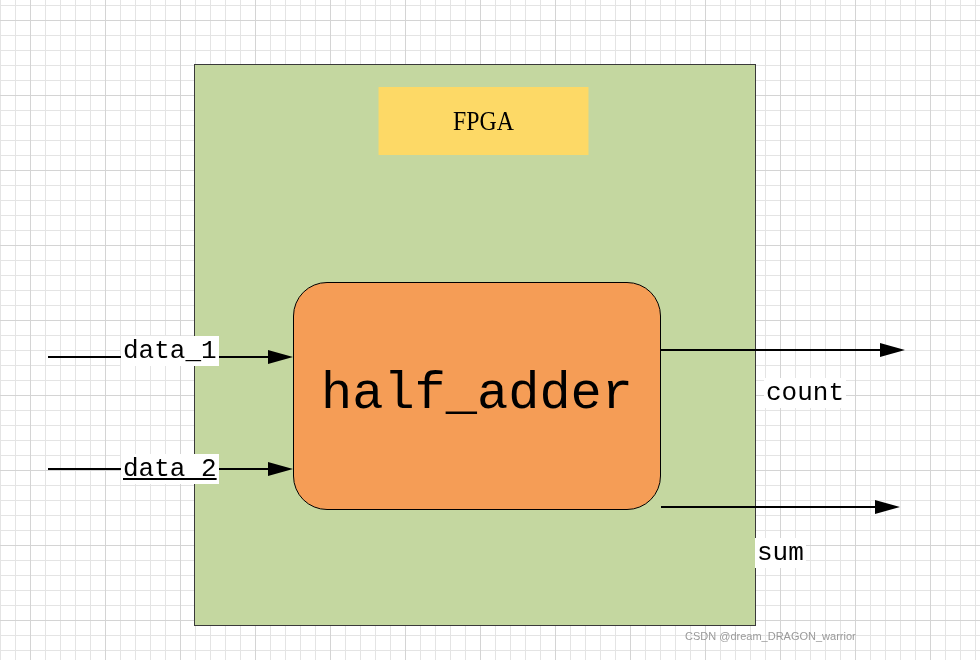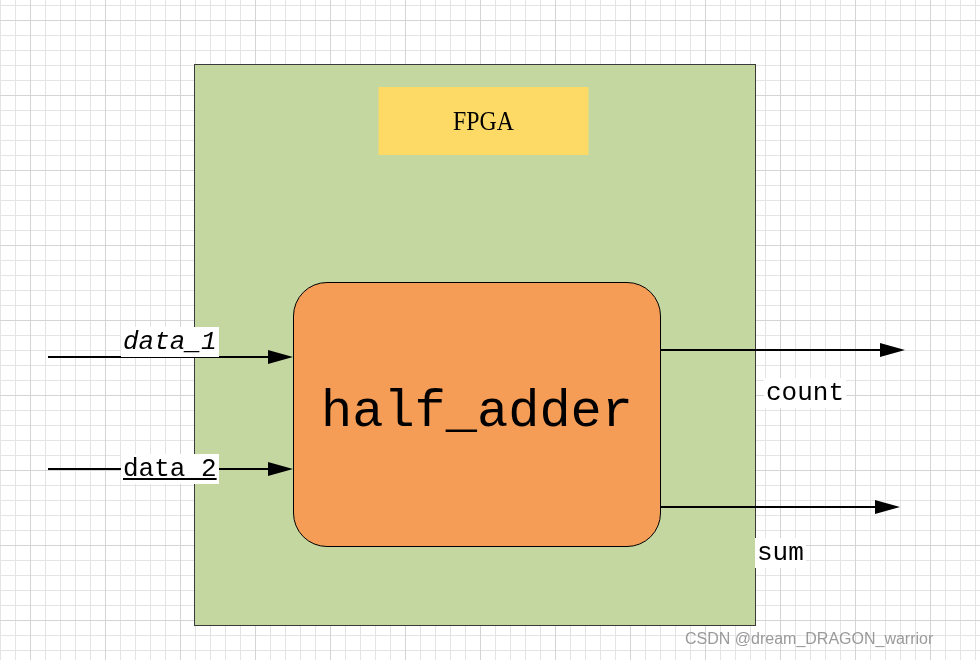--- a/index.html
+++ b/index.html
@@ -23,21 +23,21 @@
   }
   #fpga-label-box {
     left: 360px; top: 87px; width: 247px; height: 68px;
     background: #fdd966;
     display: flex; align-items: center; justify-content: center;
     font-family: "Liberation Serif", "DejaVu Serif", serif;
     font-size: 28px; color: #000; transform: scaleX(0.85);
   }
   #fpga-label-box span { display: inline-block; }
   #module-block {
-    left: 293px; top: 282px; width: 368px; height: 265px;
+    left: 293px; top: 282px; width: 368px; height: 228px;
     background: #f59d56; border: 1px solid #000; border-radius: 34px;
     box-sizing: border-box;
     display: flex; align-items: center; justify-content: center;
   }
   #module-label {
     font-family: "Liberation Mono", "DejaVu Sans Mono", monospace;
     font-size: 52px; color: #000; margin-top: -4px;
   }
   .wire { position: absolute; height: 2px; background: #000; }
   .arrowhead {
@@ -47,39 +47,39 @@
   }
   .sig-label {
     position: absolute; background: #fff; color: #000;
     font-family: "Liberation Mono", "DejaVu Sans Mono", monospace;
     font-size: 26px; line-height: 30px; padding: 0 2px;
     white-space: nowrap;
   }
   #watermark {
     left: 685px; top: 630px;
     font-family: "Liberation Sans", "DejaVu Sans", sans-serif;
-    font-size: 16px; color: #9a9a9a; white-space: nowrap;
+    font-size: 11px; color: #9a9a9a; white-space: nowrap;
   }
 </style>
 </head>
 <body>
 
 <div id="fpga-block" class="abs"></div>
 
 <div id="fpga-label-box" class="abs">
   <span>FPGA</span>
 </div>
 
 <div id="module-block" class="abs">
   <span id="module-label">half_adder</span>
 </div>
 
 <div class="wire" style="left:48px; top:356px; width:222px;"></div>
 <div class="arrowhead" style="left:268px; top:350px;"></div>
-<div class="sig-label" style="left:121px; top:327px;font-style:italic;">data_1</div>
+<div class="sig-label" style="left:121px; top:336px;">data_1</div>
 
 <div class="wire" style="left:48px; top:468px; width:222px;"></div>
 <div class="arrowhead" style="left:268px; top:462px;"></div>
 <div class="sig-label" style="left:121px; top:454px;text-decoration:underline;">data_2</div>
 
 <div class="wire" style="left:661px; top:349px; width:222px;"></div>
 <div class="arrowhead" style="left:880px; top:343px;"></div>
 <div class="sig-label" style="left:764px; top:335px;margin-top:43px;">count</div>
 
 <div class="wire" style="left:661px; top:506px; width:216px;"></div>

